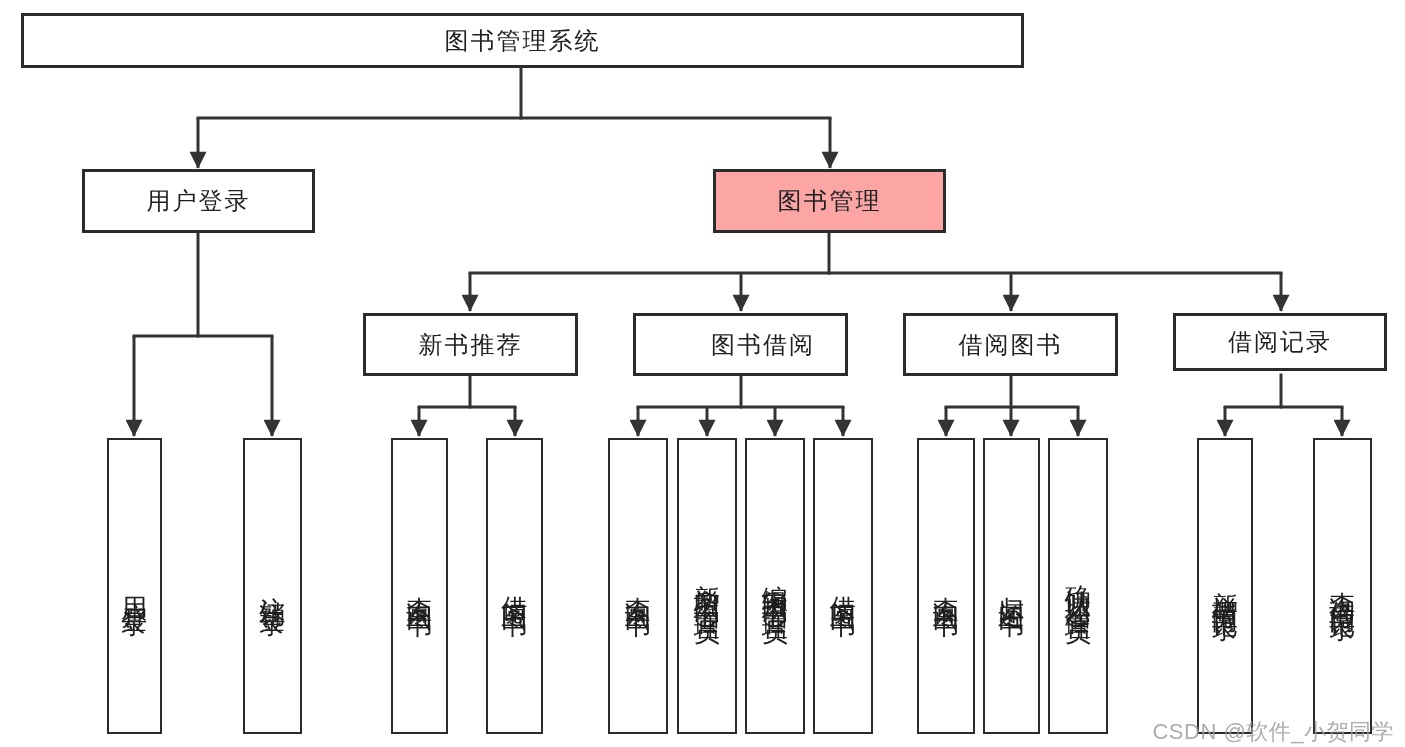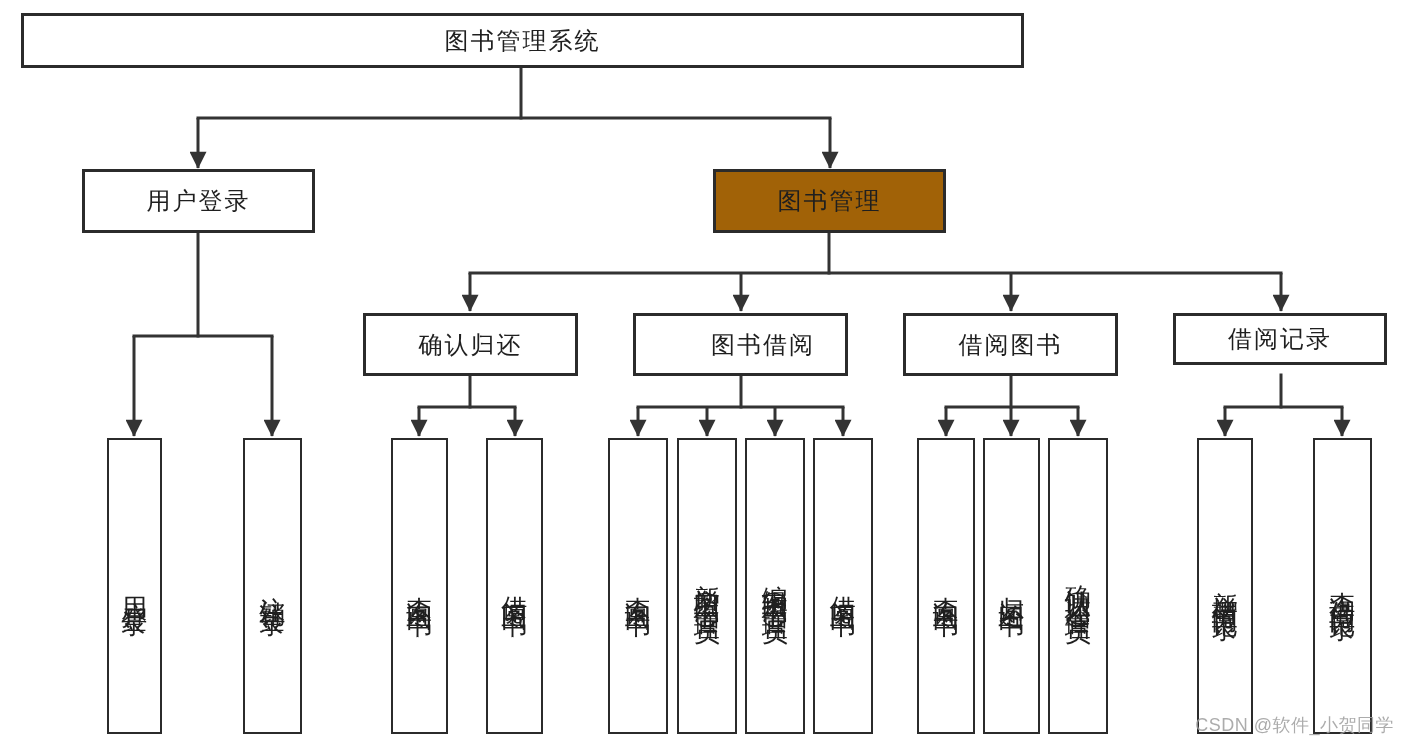--- a/index.html
+++ b/index.html
@@ -44,22 +44,22 @@
   .v-node .vtext {
     writing-mode: vertical-rl;
     text-orientation: mixed;
     letter-spacing: 5px;
     line-height: 1.1;
     white-space: nowrap;
   }
   #watermark {
     position: absolute;
     right: 11px;
-    bottom: 10px;
-    font-size: 18px;
+    bottom: 0;
+    font-size: 22px;
     letter-spacing: 0.5px;
     color: #9e9e9e;
     opacity: 0.85;
     z-index: 6;
     white-space: nowrap;
   }
 </style>
 </head>
 <body>
 
@@ -107,33 +107,33 @@
       </g>
   </svg>
 
   <div id="watermark" style="color: rgb(158, 158, 158);">CSDN @软件_小贺同学</div>
 <div class="node h-node" style="left: 21px; top: 13px; width: 1003px; height: 55px; border-color: rgb(43, 43, 43); background: rgb(255, 255, 255); color: rgb(31, 31, 31); text-align: center;">
       <span>图书管理系统</span>
     </div>
     <div class="node h-node" style="left: 82px; top: 169px; width: 233px; height: 64px; border-color: rgb(43, 43, 43); background: rgb(255, 255, 255); color: rgb(31, 31, 31);">
       <span>用户登录</span>
     </div>
-    <div class="node h-node" style="left: 713px; top: 169px; width: 233px; height: 64px; border-color: rgb(43, 43, 43); background: #a16207; color: rgb(31, 31, 31);">
+    <div class="node h-node" style="left: 713px; top: 169px; width: 233px; height: 64px; border-color: rgb(43, 43, 43); background: #fca5a5; color: rgb(31, 31, 31);">
       <span>图书管理</span>
     </div>
     <div class="node h-node" style="left: 363px; top: 313px; width: 215px; height: 63px; border-color: rgb(43, 43, 43); background: rgb(255, 255, 255); color: rgb(31, 31, 31);">
-      <span>确认归还</span>
+      <span>新书推荐</span>
     </div>
     <div class="node h-node" style="left: 633px; top: 313px; width: 215px; height: 63px; border-color: rgb(43, 43, 43); background: rgb(255, 255, 255); color: rgb(31, 31, 31); padding-left: 45px;">
       <span>图书借阅</span>
     </div>
     <div class="node h-node" style="left: 903px; top: 313px; width: 215px; height: 63px; border-color: rgb(43, 43, 43); background: rgb(255, 255, 255); color: rgb(31, 31, 31);">
       <span>借阅图书</span>
     </div>
-    <div class="node h-node" style="left: 1173px; top: 313px; width: 214px; height: 52px; border-color: rgb(43, 43, 43); background: rgb(255, 255, 255); color: rgb(31, 31, 31);">
+    <div class="node h-node" style="left: 1173px; top: 313px; width: 214px; height: 58px; border-color: rgb(43, 43, 43); background: rgb(255, 255, 255); color: rgb(31, 31, 31);">
       <span>借阅记录</span>
     </div>
     <div class="node v-node" style="left: 107px; top: 438px; width: 55px; height: 296px; border-color: rgb(43, 43, 43); background: rgb(255, 255, 255); color: rgb(31, 31, 31);">
       <span class="vtext">用户登录</span>
     </div>
     <div class="node v-node" style="left: 243px; top: 438px; width: 59px; height: 296px; border-color: rgb(43, 43, 43); background: rgb(255, 255, 255); color: rgb(31, 31, 31);">
       <span class="vtext">注销登录</span>
     </div>
     <div class="node v-node" style="left: 391px; top: 438px; width: 57px; height: 296px; border-color: rgb(43, 43, 43); background: rgb(255, 255, 255); color: rgb(31, 31, 31);">
       <span class="vtext">查询图书</span>

